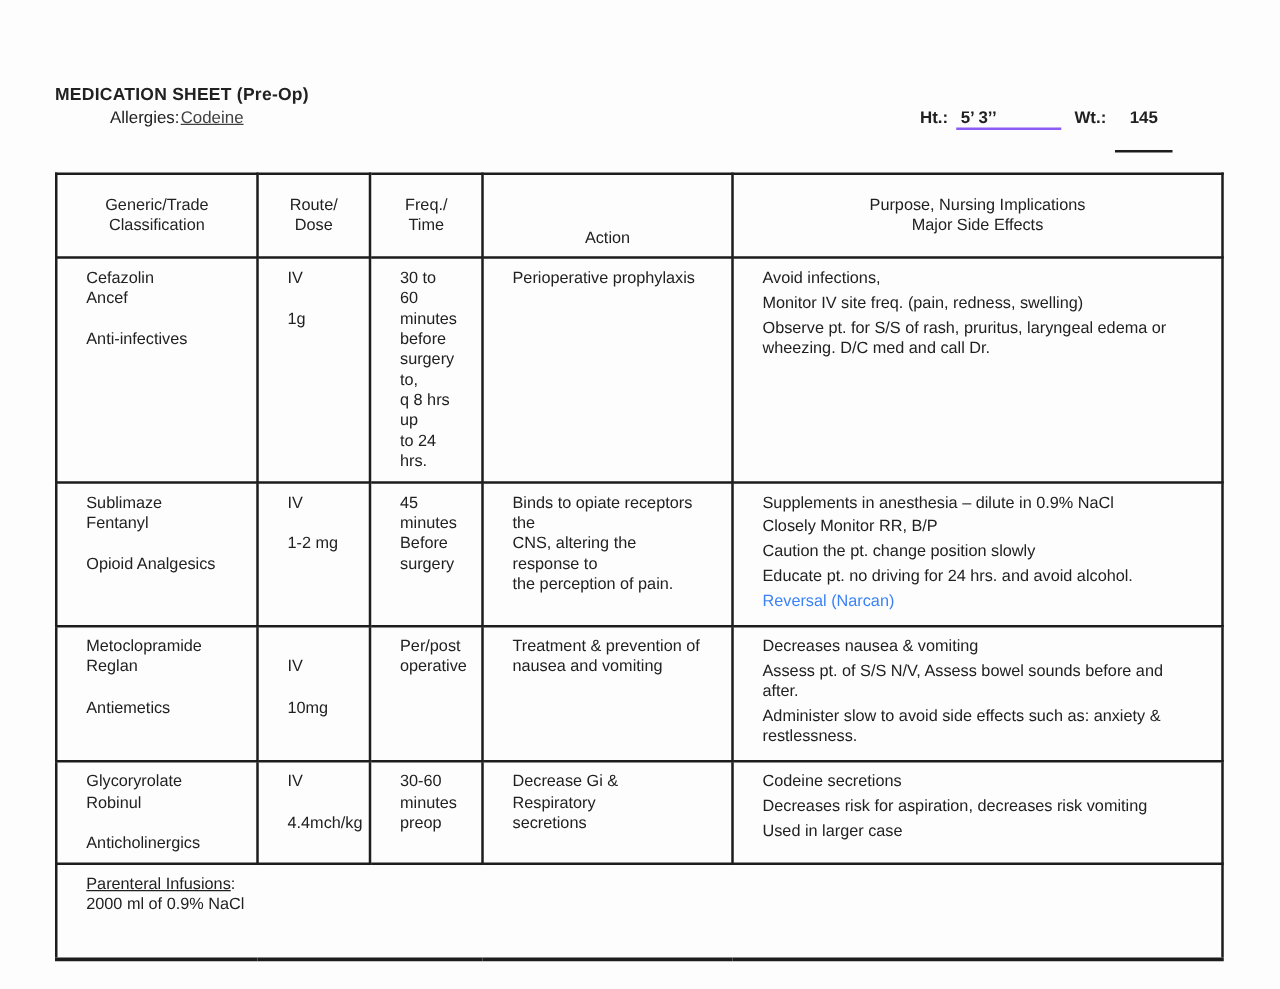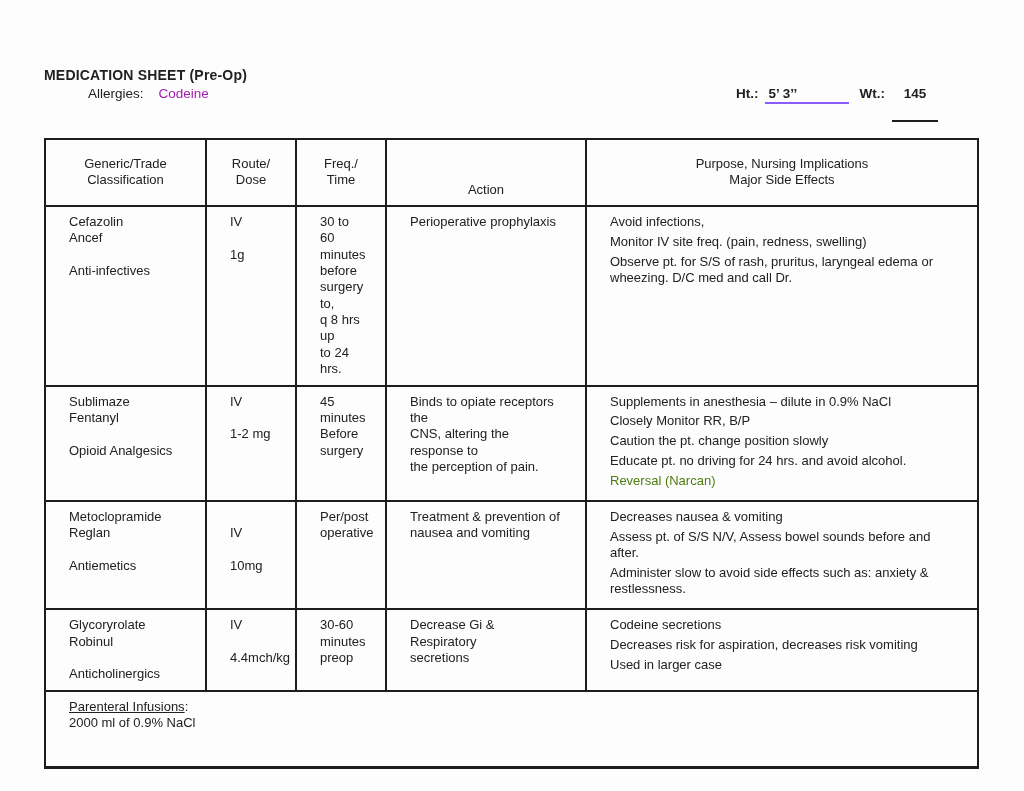--- a/index.html
+++ b/index.html
@@ -19,21 +19,21 @@
   }
 
   .subrow {
     display: flex;
     justify-content: space-between;
     align-items: baseline;
     margin-top: 3px;
     width: 933px;
   }
   .allergies { margin-left: 44px; font-size: 13.5px; }
-  .allergy-value { color: #a21caf; margin-left: 15px; }
+  .allergy-value { color: #404040; text-decoration: underline; margin-left: 1px; }
 
   .htwt {
     display: flex;
     align-items: baseline;
     font-weight: bold;
     font-size: 13.5px;
     padding-right: 39px;
   }
   .ht-label { margin-right: 6px; }
   .ht-line {
@@ -71,21 +71,21 @@
     font-weight: normal;
     text-align: center;
     vertical-align: middle;
     height: 47px;
     padding: 16px 6px;
   }
   .med-table th.action-h { vertical-align: bottom; padding-bottom: 6px; }
   .pre { white-space: pre-line; }
   .purpose-cell { line-height: 1.28; }
   .purpose-line { margin-bottom: 3.5px; }
-  .red-note { color: #4d7c0f; }
+  .red-note { color: #3b82f6; }
 
   .footer-cell { padding: 8px 9px; font-size: 13px; }
   .footer-title { text-decoration: underline; }
 </style>
 </head>
 <body>
 
 <div class="sheet">
 
   <div class="title">MEDICATION SHEET (Pre-Op)</div>

